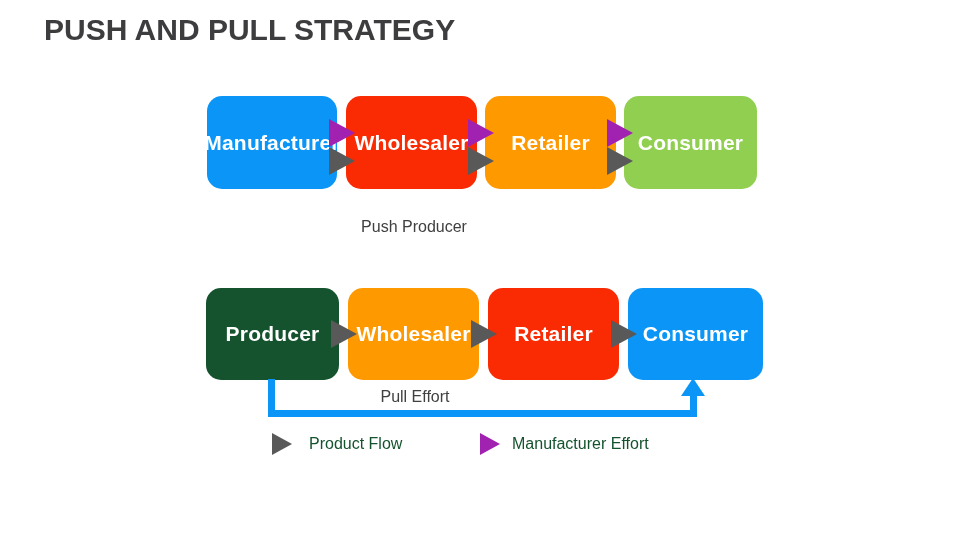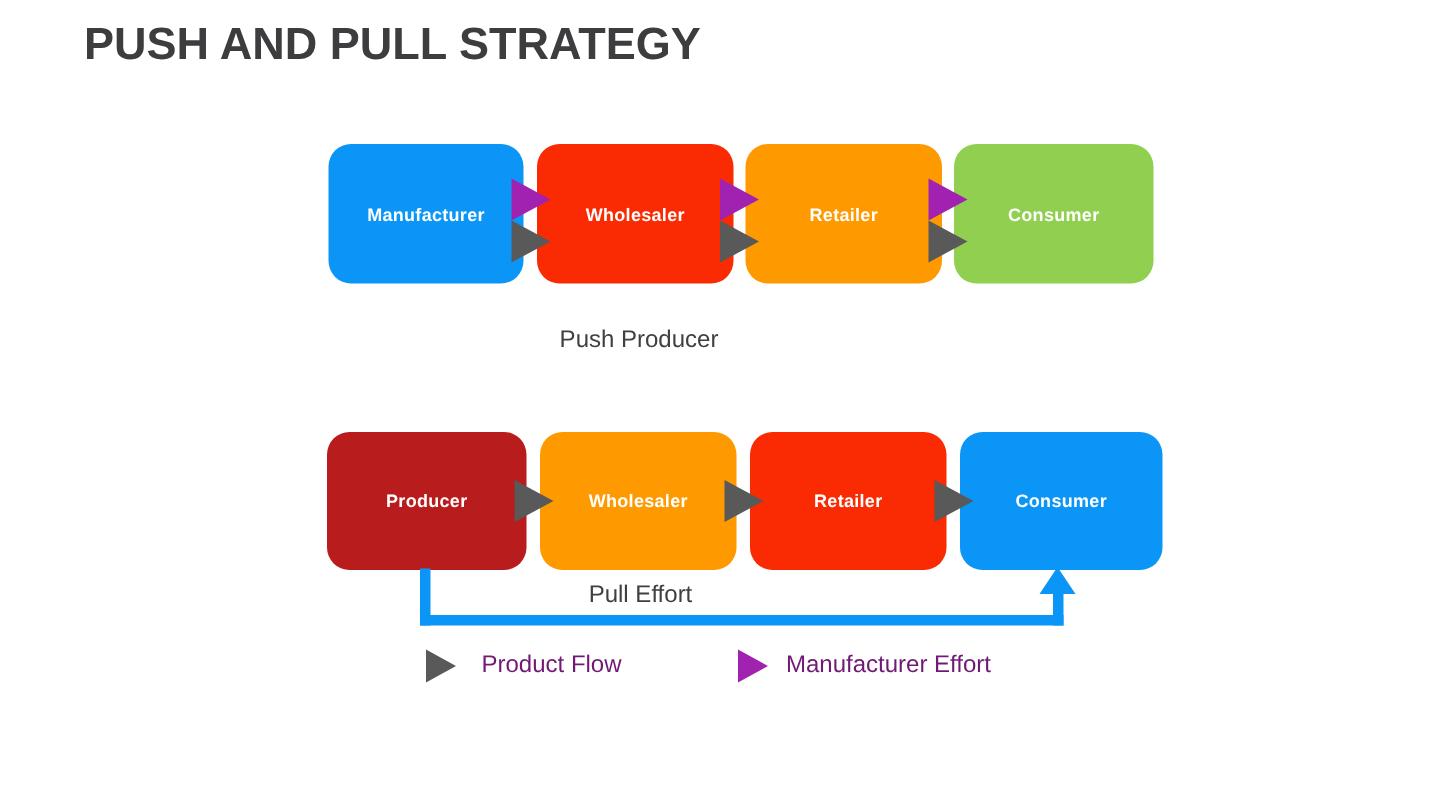--- a/index.html
+++ b/index.html
@@ -1,33 +1,33 @@
 <!DOCTYPE html>
 <html><head>
 <meta charset="utf-8">
 <style>
   html,body{margin:0;padding:0;}
   body{
     width:960px;height:540px;background:#ffffff;overflow:hidden;
     font-family:"Liberation Sans", sans-serif;
     position:relative;
   }
-  .stage{position:absolute;left:16px;top:0;width:808px;height:540px;background:#ffffff;}
+  .stage{position:absolute;left:4px;top:0;width:808px;height:540px;background:#ffffff;}
 
   .slide-title{
     position:absolute;left:40px;top:13px;margin:0;
     font-size:30px;font-weight:700;color:#3d3d3f;letter-spacing:0px;
   }
 
   .node{
     position:absolute;height:93px;border-radius:15px;
     display:flex;align-items:center;justify-content:center;
   }
   .node span{
-    color:#ffffff;font-size:12px;font-weight:700;letter-spacing:0.2px;
+    color:#ffffff;font-size:21px;font-weight:700;letter-spacing:0.2px;
   }
 
   
   .b-manufacturer{left:203px;top:96px;width:130px;}
   .b-wholesaler-push{left:342px;top:96px;width:131px;}
   .b-retailer-push{left:481px;top:96px;width:131px;}
   .b-consumer-push{left:620px;top:96px;width:133px;}
 
   
   .pull .node{height:92px;}
@@ -76,21 +76,21 @@
   
   .legend-tri{
     position:absolute;width:0;height:0;
     border-top:11px solid transparent;
     border-bottom:11px solid transparent;
     border-left:20px solid #595959;
   }
   .lg1{left:268px;top:433px;}
   .lg2{left:476px;top:433px;}
   .legend-label{
-    position:absolute;font-size:16px;color:#701a75;white-space:nowrap;
+    position:absolute;font-size:16px;color:#14532d;white-space:nowrap;
   }
   .ll1{left:305px;top:435px;}
   .ll2{left:508px;top:435px;}
 </style>
 </head>
 <body>
 
 <div class="stage">
 
   <h1 class="slide-title">PUSH AND PULL STRATEGY</h1>
@@ -113,21 +113,21 @@
     <div class="tri-right a1-prod" style="border-left-color: rgb(89, 89, 89);"></div>
     <div class="tri-right a2-comm" style="border-left-color: rgb(161, 34, 176);"></div>
     <div class="tri-right a2-prod" style="border-left-color: rgb(89, 89, 89);"></div>
     <div class="tri-right a3-comm" style="border-left-color: rgb(161, 34, 176);"></div>
     <div class="tri-right a3-prod" style="border-left-color: rgb(89, 89, 89);"></div>
 
     <div class="caption push-caption">Push Producer</div>
   </div>
 
   <div class="pull">
-    <div class="node b-producer" style="background: #b91c1c;">
+    <div class="node b-producer" style="background: #14532d;">
       <span>Producer</span>
     </div>
     <div class="node b-wholesaler-pull" style="background: rgb(255, 153, 0);">
       <span>Wholesaler</span>
     </div>
     <div class="node b-retailer-pull" style="background: rgb(250, 42, 2);">
       <span>Retailer</span>
     </div>
     <div class="node b-consumer-pull" style="background: rgb(11, 150, 247);">
       <span>Consumer</span>

